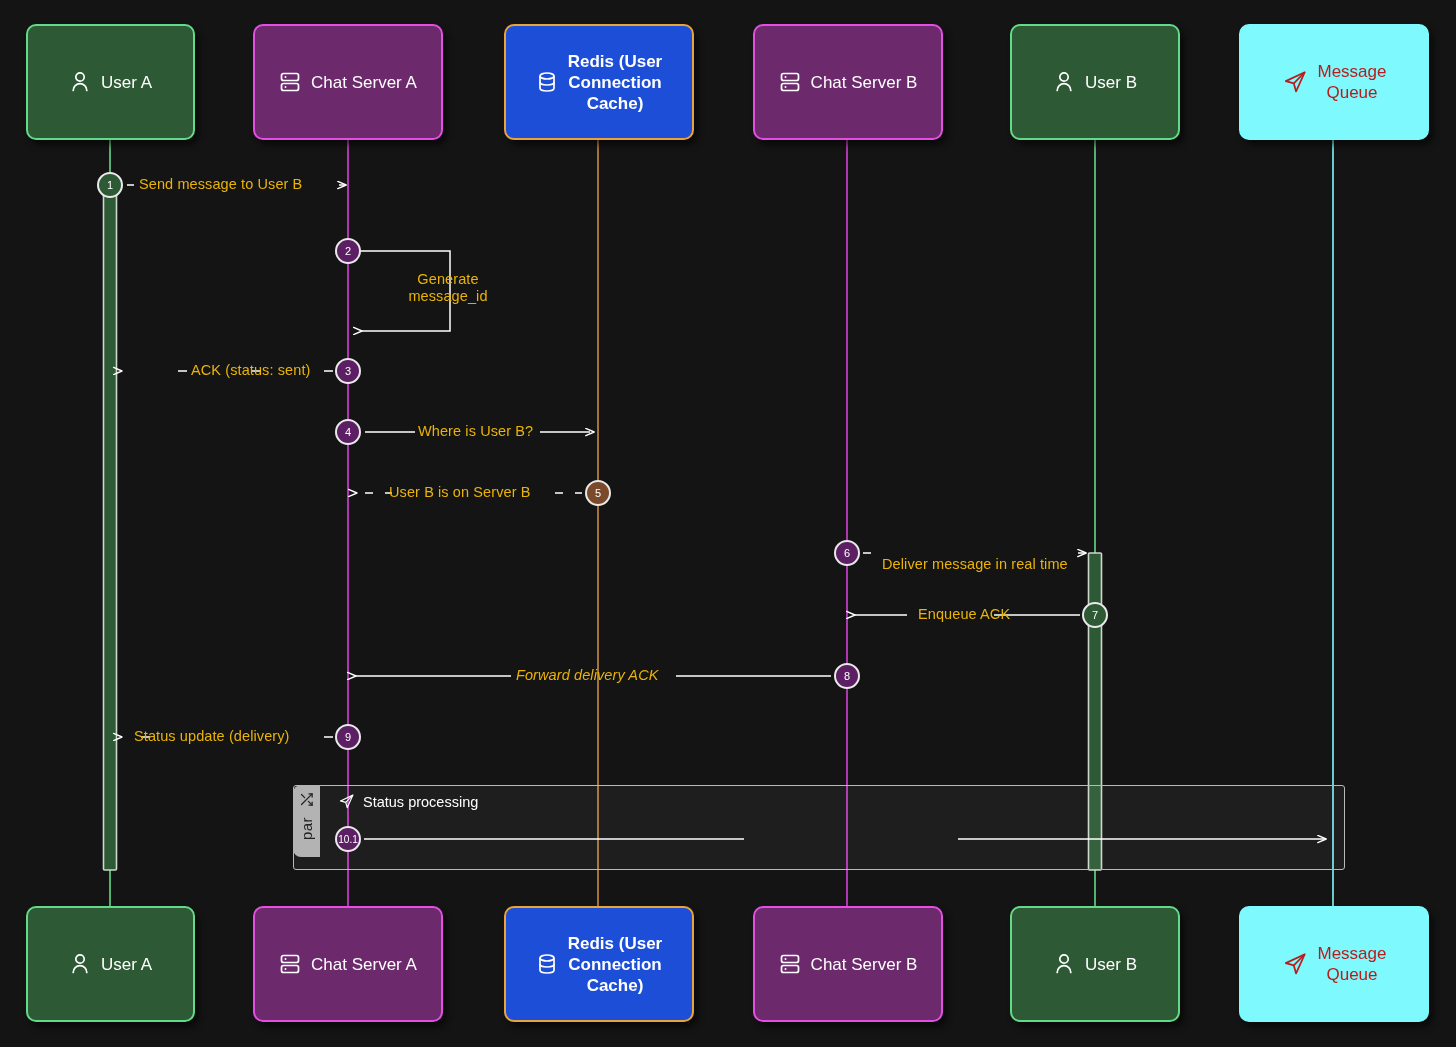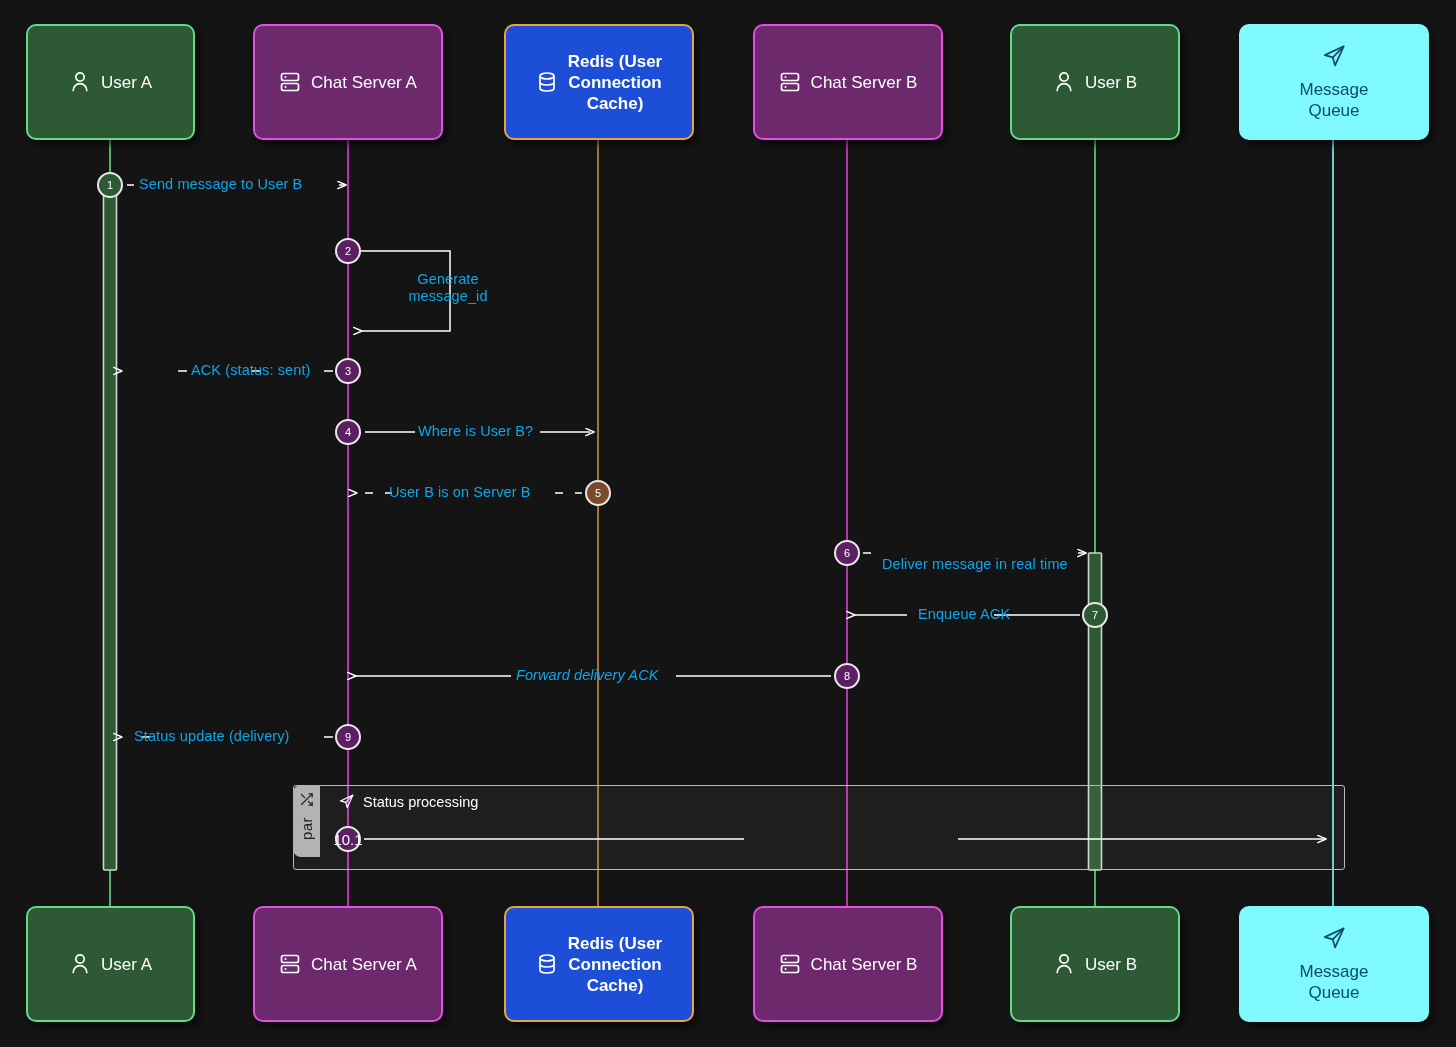--- a/index.html
+++ b/index.html
@@ -15,32 +15,32 @@
   .pbox{position:absolute;border-radius:10px;box-sizing:border-box;
         display:flex;align-items:center;justify-content:center;gap:10px;
         box-shadow:4px 5px 6px rgba(0,0,0,.55);
         border-width:2px;border-style:solid;}
   .pbox .plabel{font-size:17px;line-height:21px;text-align:center;white-space:pre-line;}
   .pbox .picon{flex:0 0 auto;display:flex;align-items:center;justify-content:center;}
 
   .t-green{background:#2d5a35;border-color:#63d98a;color:#ffffff;}
   .t-purple{background:#6c2a6d;border-color:#e24fe2;color:#ffffff;}
   .t-brown{background:#1d4ed8;border-color:#e8a33d;color:#ffffff;font-weight:bold;}
-  .t-cyan{background:#7ef9fd;border-color:#7ef9fd;color:#0c4a6e;flex-direction:column;}
-
-  
-  .msg{position:absolute;font-size:14.5px;color:#0ea5e9;white-space:nowrap;
+  .t-cyan{background:#7ef9fd;border-color:#7ef9fd;color:#b91c1c;}
+
+  
+  .msg{position:absolute;font-size:14.5px;color:#eab308;white-space:nowrap;
        text-align:center;letter-spacing:.1px;line-height:17px;}
   .msg.multi{white-space:pre-line;}
 
   
   .marker{position:absolute;width:26px;height:26px;border-radius:50%;
           border:2px solid #e9e9e9;display:flex;align-items:center;justify-content:center;
           font-size:11px;color:#ffffff;box-sizing:border-box;}
-  .marker.small{font-size:15px;}
+  .marker.small{font-size:10px;}
   .m-green{background:#2d5a35;}
   .m-purple{background:#5d1f64;}
   .m-brown{background:#7a4a2a;}
 
   
   #par-frag{position:absolute;box-sizing:border-box;border:1.5px solid #b9b9b9;
             background:rgba(255,255,255,.045);border-radius:3px;}
   #par-tab{position:absolute;box-sizing:border-box;background:#b3b3b3;color:#1d1d1d;
            border-radius:8px 0 0 8px;display:flex;flex-direction:column;
            align-items:center;justify-content:flex-start;gap:6px;padding-top:7px;}

